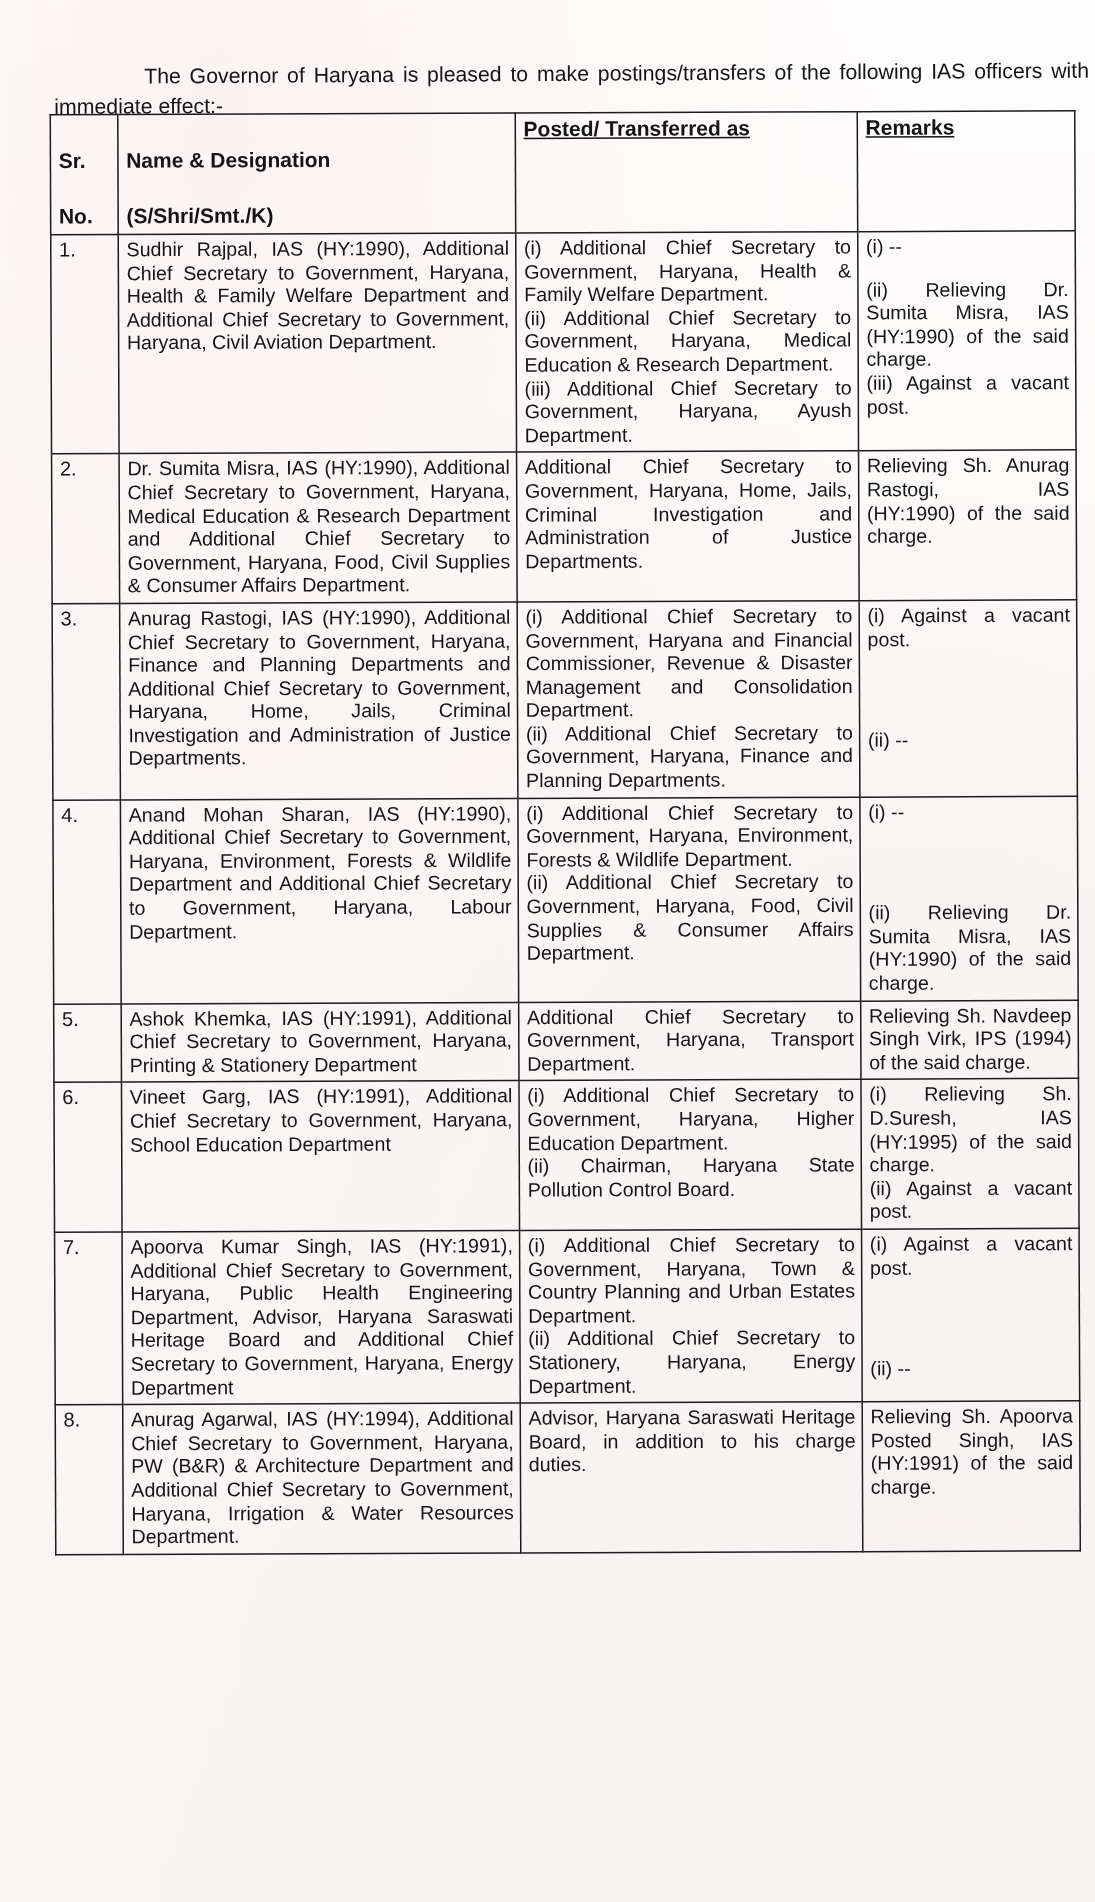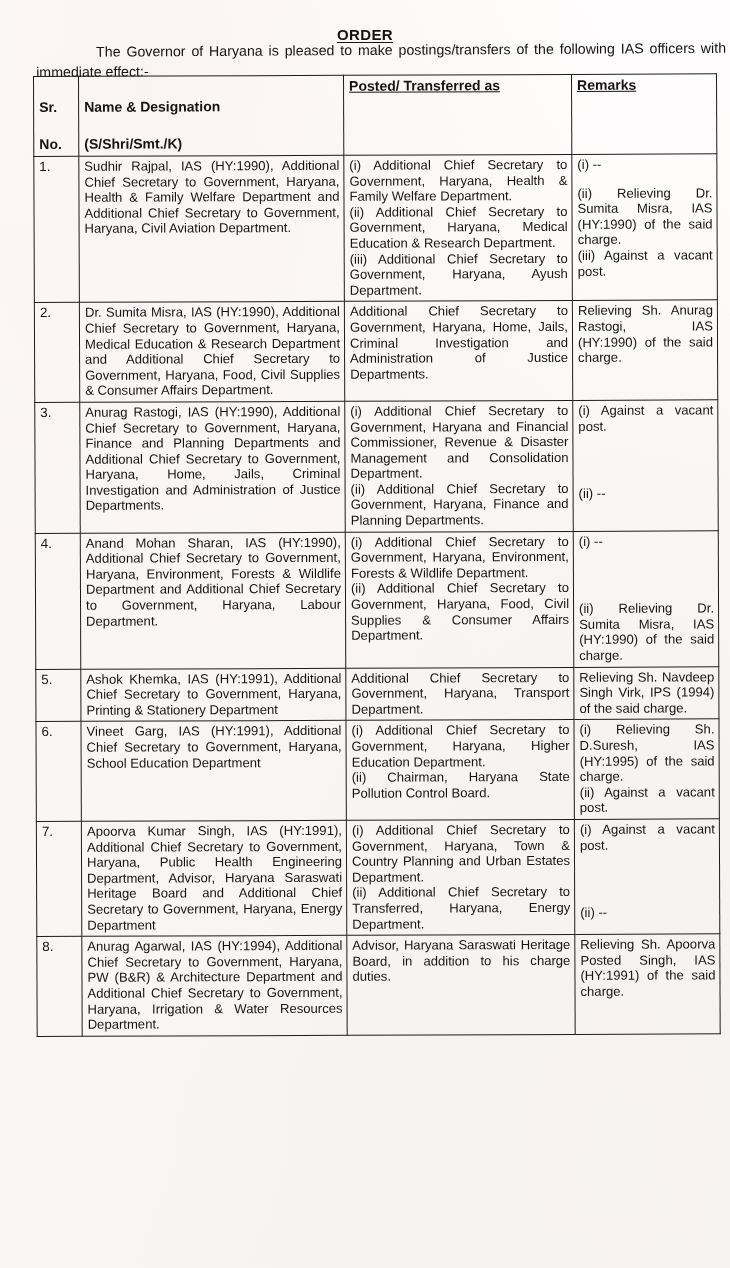--- a/index.html
+++ b/index.html
@@ -119,21 +119,20 @@
   
   .skew { transform: rotate(-0.22deg); transform-origin: left top; }
 </style>
 </head>
 <body>
 
 <div class="scan-tint"></div>
 
 <div class="page">
 
-  <div class="order-title">ORDER</div>
 
   <div class="intro">The Governor of Haryana is pleased to make postings/transfers of the following IAS officers with immediate effect:-</div>
 
   <div class="tbl-wrap skew">
     <table class="order-table">
       <colgroup>
         <col class="c-sr">
           <col class="c-name">
           <col class="c-post">
           <col class="c-rem">
@@ -221,21 +220,21 @@
             <td class="rem-cell">
               <div class="jb">(i) Relieving Sh. D.Suresh, IAS (HY:1995) of the said charge.</div>
               <div class="jb">(ii) Against a vacant post.</div>
             </td>
           </tr>
           <tr>
             <td class="sr-cell">7.</td>
             <td class="name-cell">Apoorva Kumar Singh, IAS (HY:1991), Additional Chief Secretary to Government, Haryana, Public Health Engineering Department, Advisor, Haryana Saraswati Heritage Board and Additional Chief Secretary to Government, Haryana, Energy Department</td>
             <td class="post-cell">
               <div class="jb">(i) Additional Chief Secretary to Government, Haryana, Town &amp; Country Planning and Urban Estates Department.</div>
-              <div class="jb">(ii) Additional Chief Secretary to Transferred, Haryana, Energy Department.</div>
+              <div class="jb">(ii) Additional Chief Secretary to Stationery, Haryana, Energy Department.</div>
             </td>
             <td class="rem-cell">
               <div class="jb">(i) Against a vacant post.</div>
               <div class="jb" style="margin-top: 52px;">(ii) --</div>
             </td>
           </tr>
           <tr>
             <td class="sr-cell">8.</td>
             <td class="name-cell">Anurag Agarwal, IAS (HY:1994), Additional Chief Secretary to Government, Haryana, PW (B&amp;R) &amp; Architecture Department and Additional Chief Secretary to Government, Haryana, Irrigation &amp; Water Resources Department.</td>
             <td class="post-cell">

